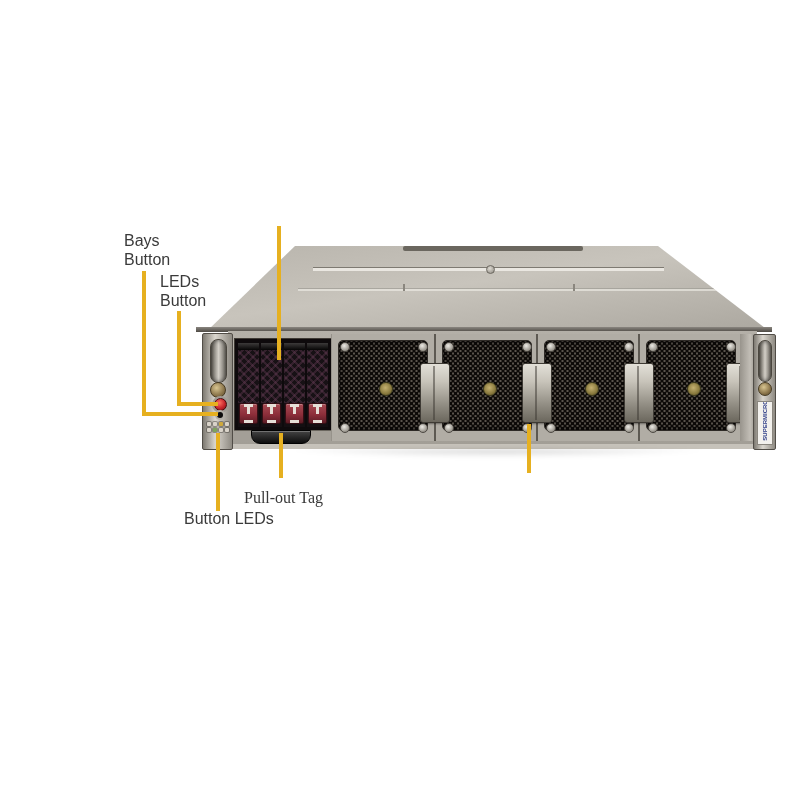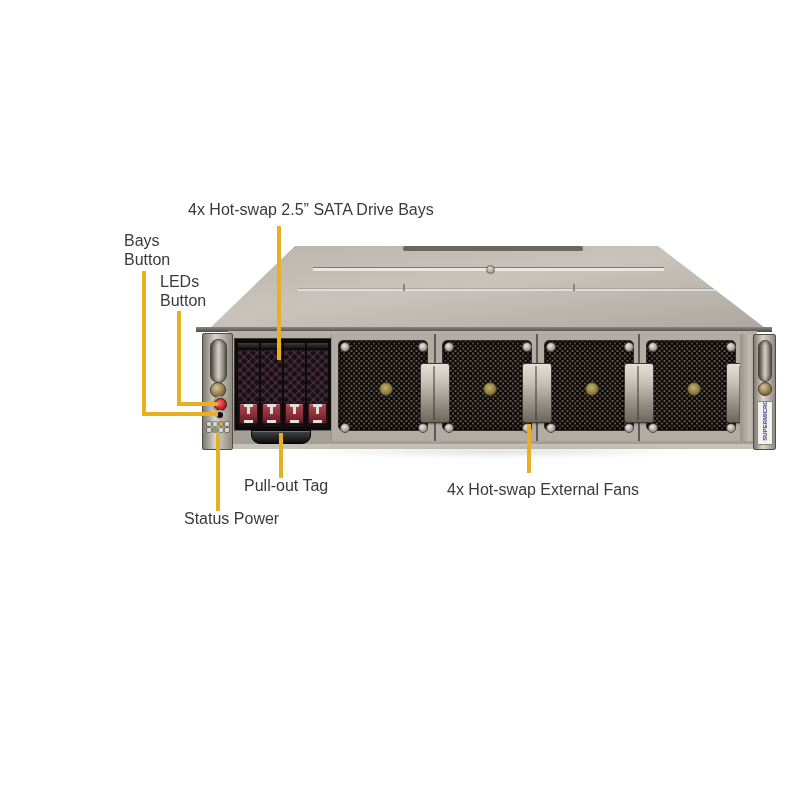--- a/index.html
+++ b/index.html
@@ -215,21 +215,19 @@
 
   <div class="cl" style="left:277px;top:226px;width:4px;height:134px;"></div>
   <div class="cl" style="left:142px;top:271px;width:4px;height:145px;"></div>
   <div class="cl" style="left:142px;top:412px;width:76px;height:4px;"></div>
   <div class="cl" style="left:177px;top:311px;width:4px;height:95px;"></div>
   <div class="cl" style="left:177px;top:402px;width:41px;height:4px;"></div>
   <div class="cl" style="left:216px;top:433px;width:4px;height:78px;"></div>
   <div class="cl" style="left:279px;top:433px;width:4px;height:45px;"></div>
   <div class="cl" style="left:527px;top:424px;width:4px;height:49px;"></div>
 
-  <div class="lbl" style="left:188px;top:200px;">4x Hot-swap 2.5” SATA Drive Bays</div>
   <div class="lbl" style="left:124px;top:231px;">Bays
 Button</div>
   <div class="lbl" style="left:160px;top:272px;">LEDs
 Button</div>
-  <div class="lbl" style="left:244px;top:476px;">Pull-out Tag</div>
-  <div class="lbl" style="left:447px;top:480px;">4x Hot-swap External Fans</div>
-  <div class="lbl" style="left:184px;top:509px;">Status Power</div>
+  <div class="lbl" style="left:244px;top:488px;font-family:Liberation Serif, serif;">Pull-out Tag</div>
+  <div class="lbl" style="left:184px;top:509px;">Button LEDs</div>
 </div>
 
 </body></html>

